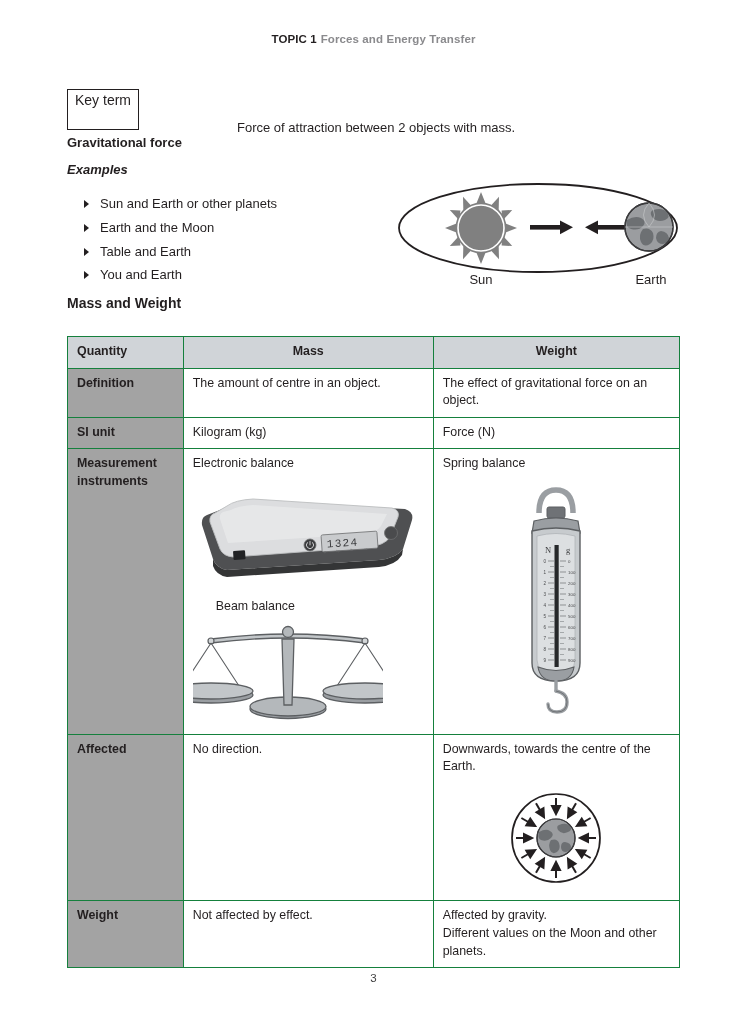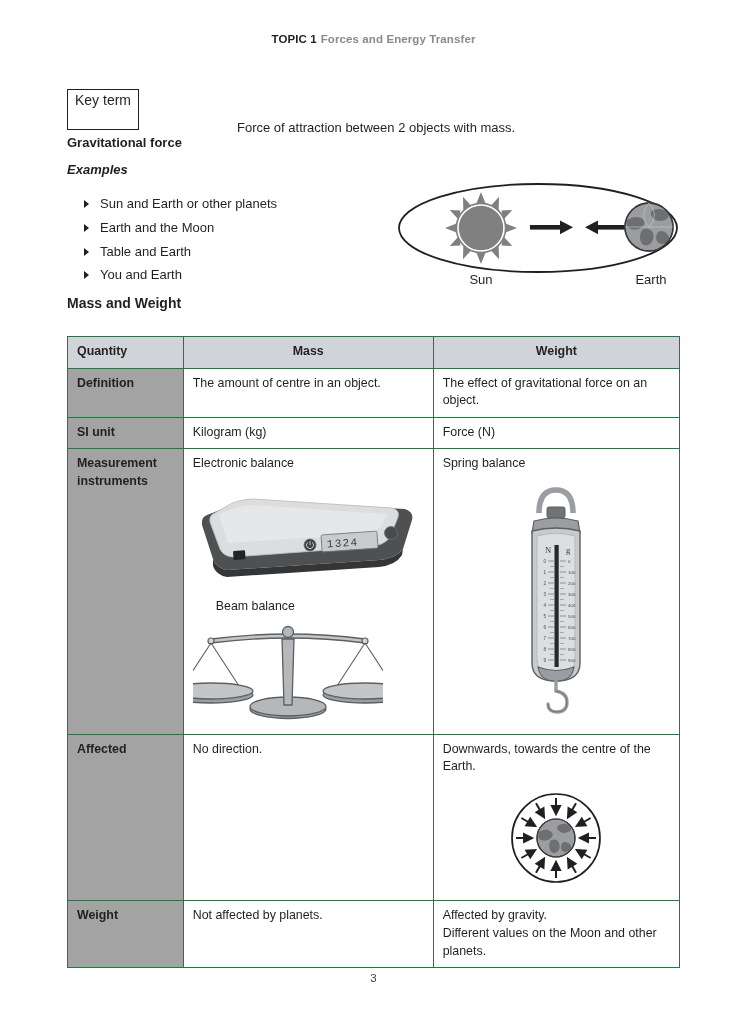--- a/index.html
+++ b/index.html
@@ -419,21 +419,21 @@
                   <circle cx="0" cy="0" r="19" fill="none" stroke="#3b3b3d" stroke-width="1.2"></circle>
                 </g>
               </g>
             </svg>
           </span>
         </td>
       </tr>
 
       <tr>
         <td class="rowlab">Weight</td>
-        <td>Not affected by planets.</td>
+        <td>Not affected by effect.</td>
         <td>
           <span class="cell-label">Affected by gravity.</span>
           <span class="cell-label">Different values on the Moon and other planets.</span>
         </td>
       </tr>
     </tbody>
   </table>
 
   <div class="folio">3</div>
 

